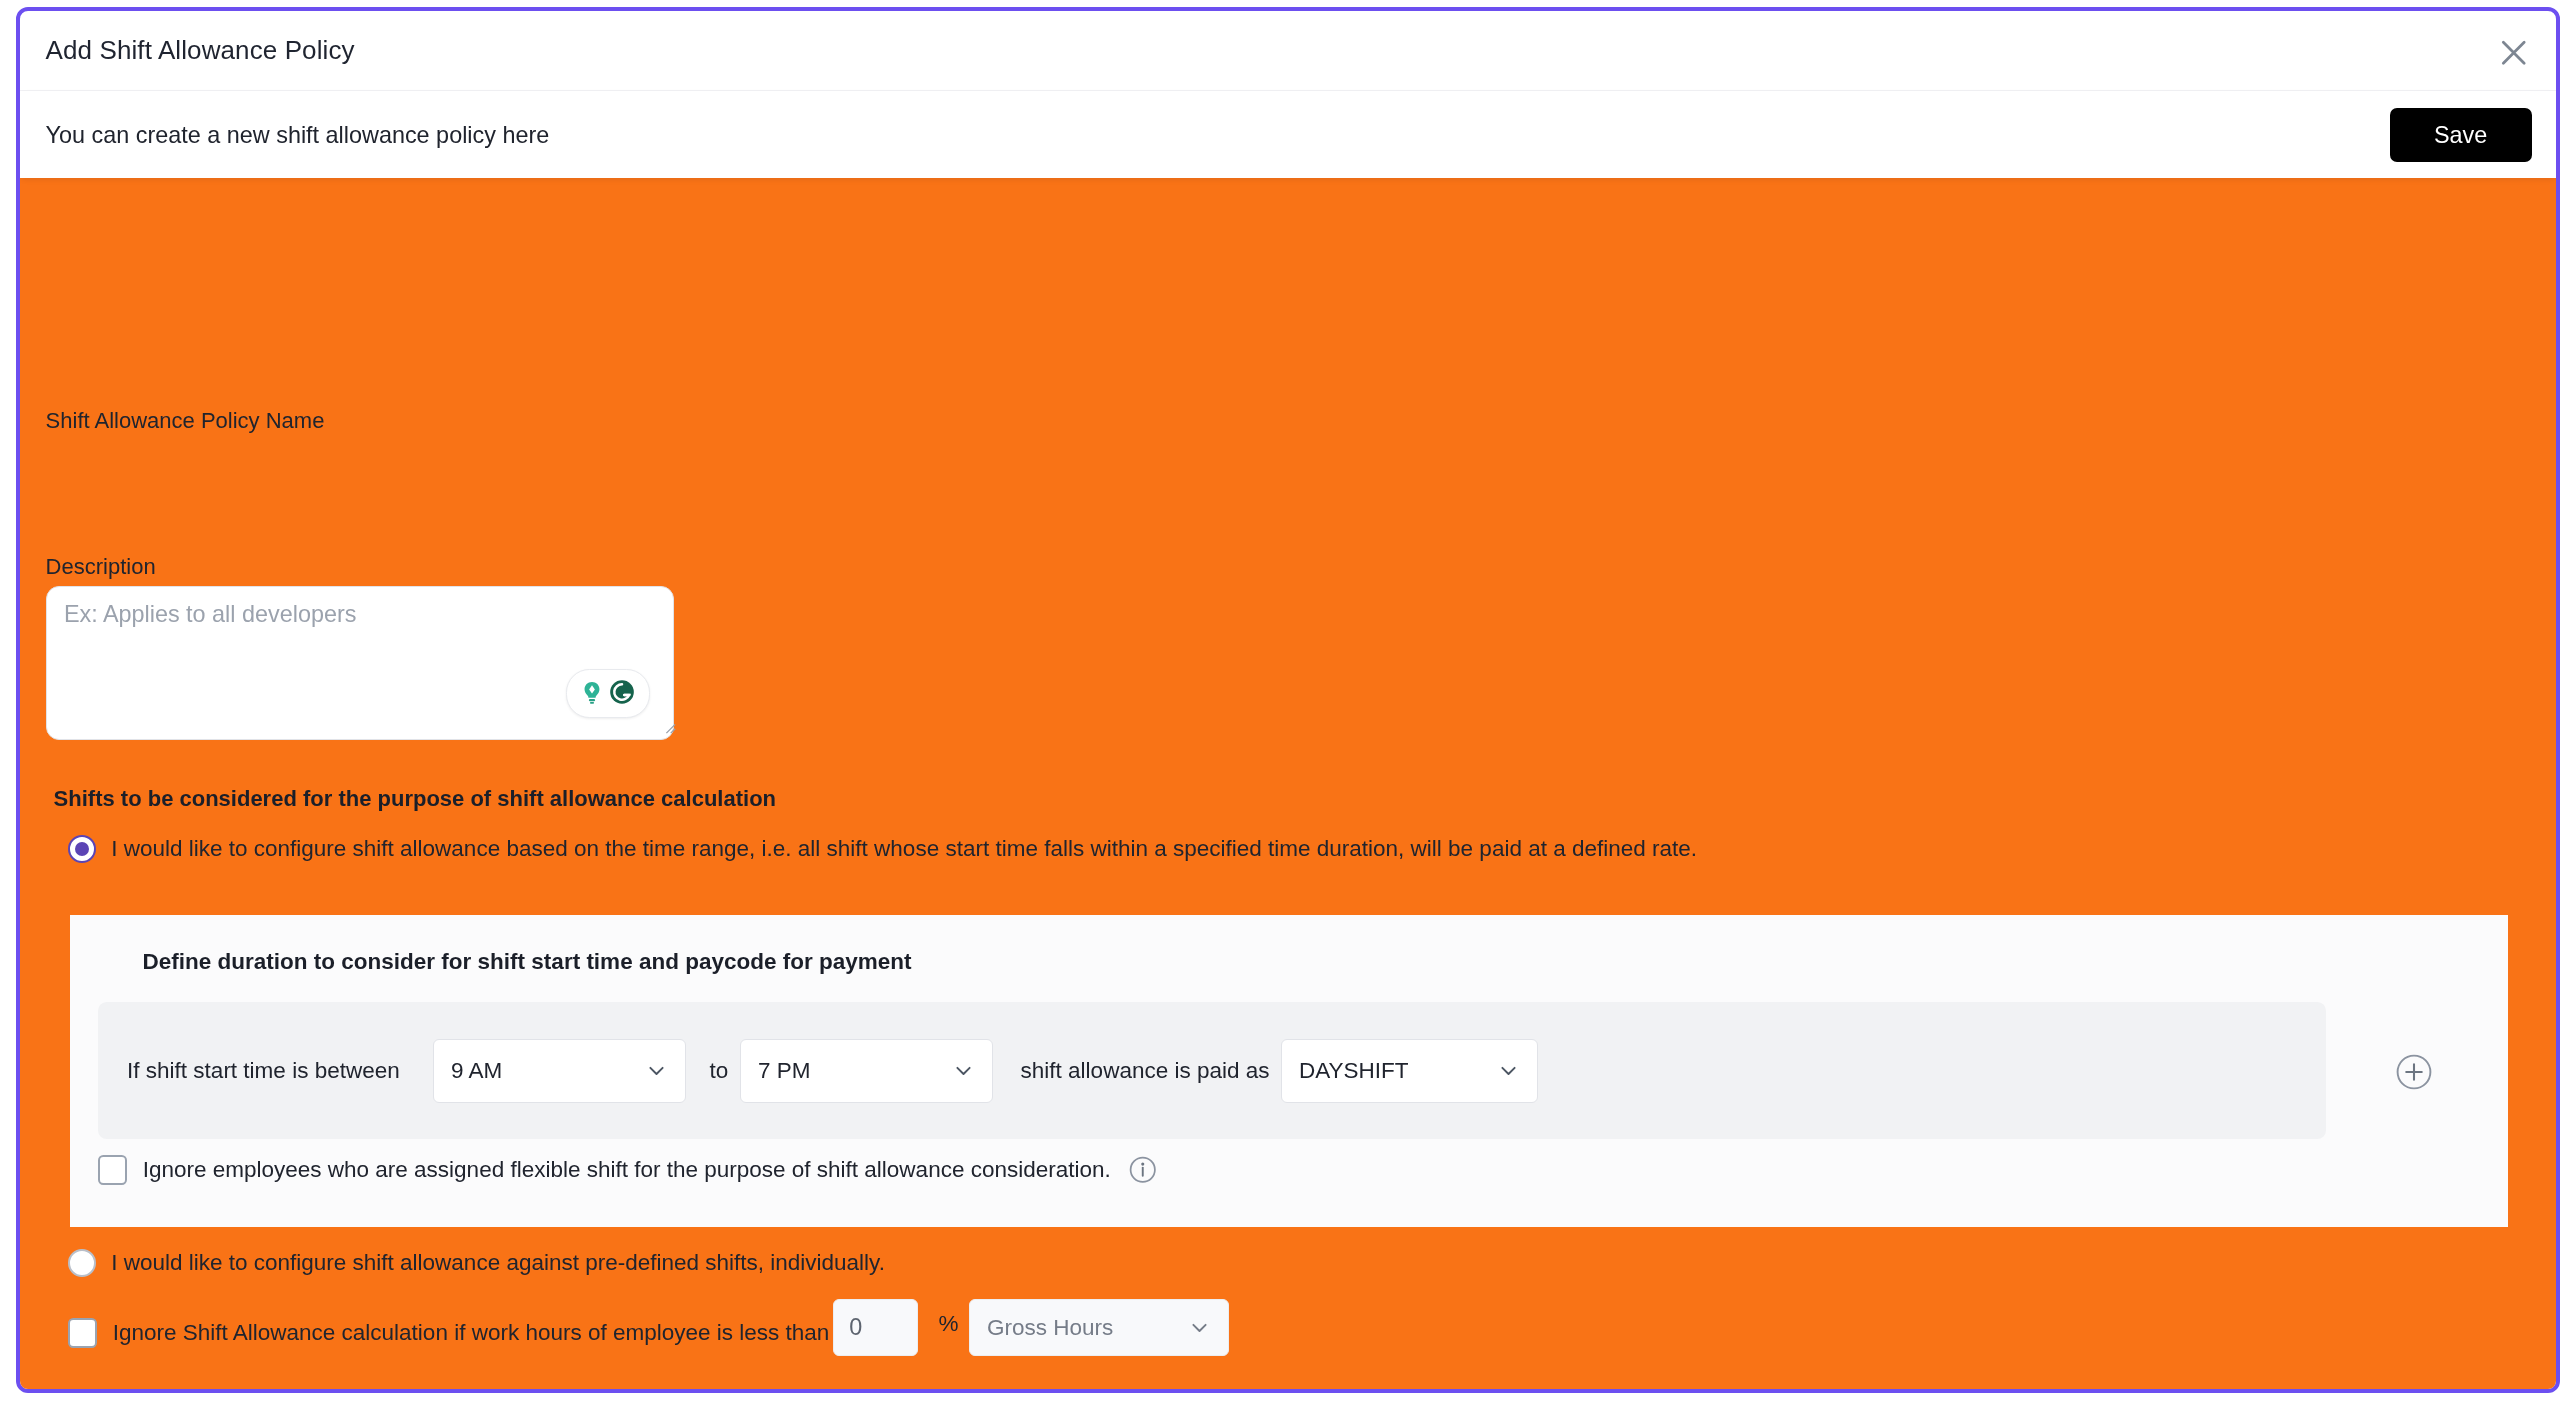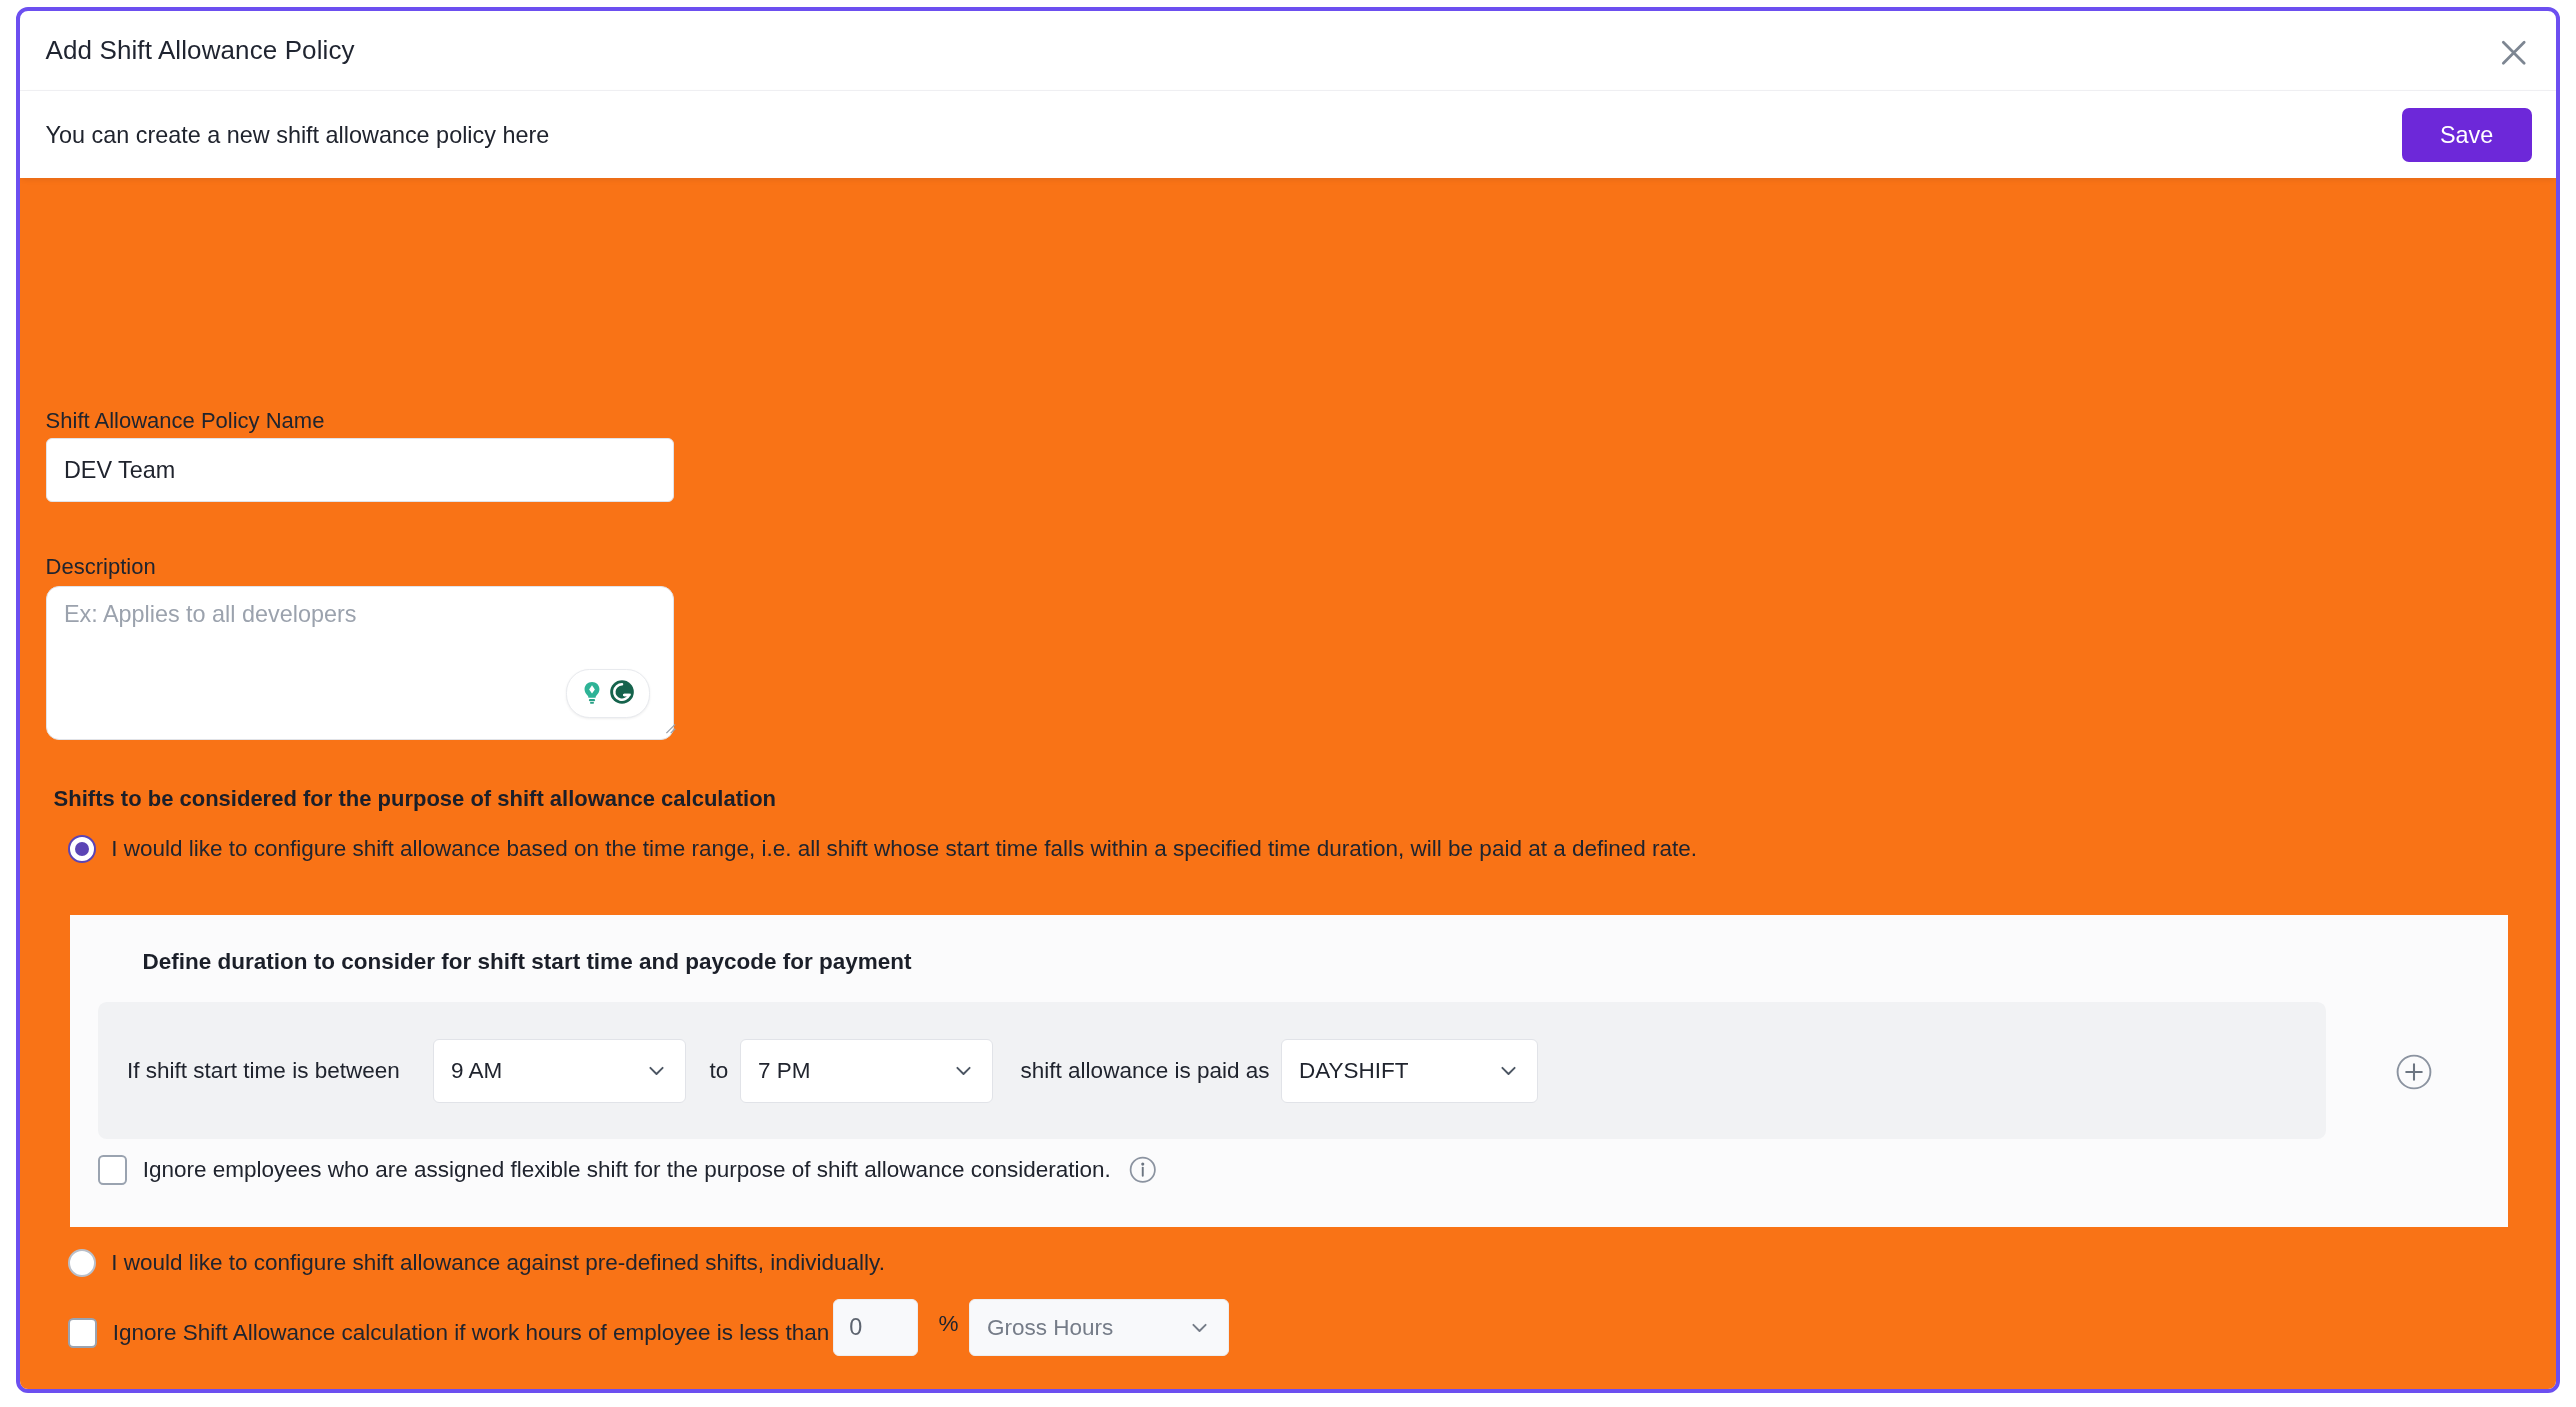--- a/index.html
+++ b/index.html
@@ -70,24 +70,24 @@
     position: absolute;
     left: 26px;
     top: 31px;
     font-size: 23.4px;
     color: #20242e;
   }
   .save-button {
     position: absolute;
     right: 24px;
     top: 17.3px;
-    width: 130px;
+    width: 142px;
     height: 54px;
     border-radius: 7px;
-    background: #6d28d9;
+    background: #000000;
     color: #ffffff;
     font-size: 23.4px;
     display: flex;
     align-items: center;
     justify-content: center;
     cursor: pointer;
     border: none;
     font-family: inherit;
   }
 
@@ -364,21 +364,20 @@
   </div>
 
   <div class="toolbar">
     <div class="toolbar-text">You can create a new shift allowance policy here</div>
     <button class="save-button">Save</button>
   </div>
 
   <div class="form-body">
 
     <div class="field-label" style="left:26px; top:230px;">Shift Allowance Policy Name</div>
-    <input class="text-input" style="left: 26px; top: 260px; width: 628px; height: 64px;" value="DEV Team">
 
     <div class="field-label" style="left:26px; top:376px;">Description</div>
     <textarea class="text-area" style="left: 26px; top: 408px; width: 628px; height: 154px;" placeholder="Ex: Applies to all developers"></textarea>
 
     <div class="grammarly-widget">
       <span>
         <svg width="26" height="26" viewBox="0 0 30 30" aria-hidden="true">
           <path d="M15 3.5c-5 0-8.6 3.7-8.6 8.3 0 3 1.6 5.3 3.2 6.9.8.8 1.2 1.5 1.2 2.4v.6h8.4v-.6c0-.9.4-1.6 1.2-2.4 1.6-1.6 3.2-3.9 3.2-6.9 0-4.6-3.6-8.3-8.6-8.3z" fill="#2eb396"></path>
           <rect x="11.4" y="23.2" width="7.2" height="2.6" rx="1.3" fill="#27a085"></rect>
           <rect x="12.6" y="26.4" width="4.8" height="2.2" rx="1.1" fill="#27a085"></rect>

